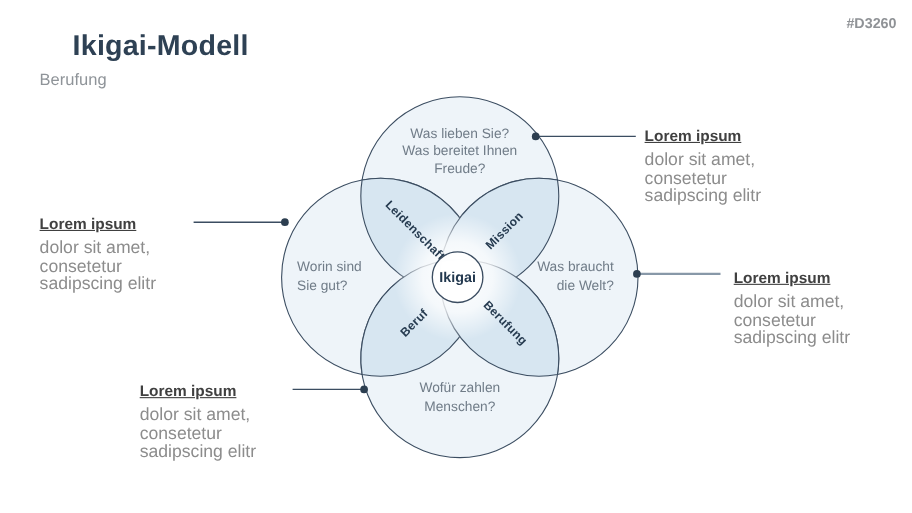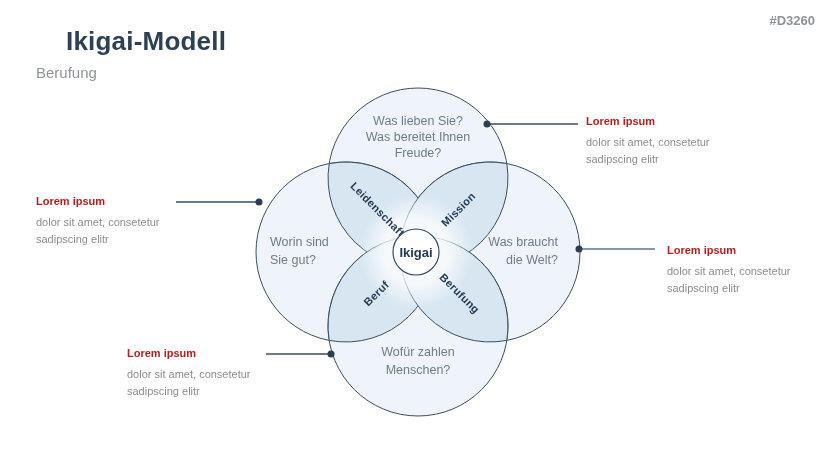--- a/index.html
+++ b/index.html
@@ -17,22 +17,22 @@
   .slide-code{
     position:absolute;right:14px;top:13px;font-size:13px;color:#8f9296;font-weight:bold;
   }
   .diagram-svg{position:absolute;left:0;top:0;}
 
   .q-text{font-size:12.5px;fill:#707c88;}
   .petal-label{font-size:11px;font-weight:bold;fill:#263b50;letter-spacing:.3px;}
   .center-label{font-size:13px;font-weight:bold;fill:#22384e;}
 
   .callout{position:absolute;width:170px;}
-  .callout-title{font-size:11px;font-weight:bold;color:#b91c1c;margin:0 0 7px 0;}
-  .callout-body{font-size:11px;color:#8c8c8c;line-height:16.5px;}
+  .callout-title{font-size:14px;font-weight:bold;color:#404040;margin:0 0 7px 0;text-decoration:underline;}
+  .callout-body{font-size:16px;color:#8c8c8c;line-height:16.5px;}
 </style>
 </head>
 <body>
 
 <div class="canvas">
 
   <div class="page-title">Ikigai-Modell</div>
   <div class="page-subtitle">Berufung</div>
   <div class="slide-code">#D3260</div>
 

